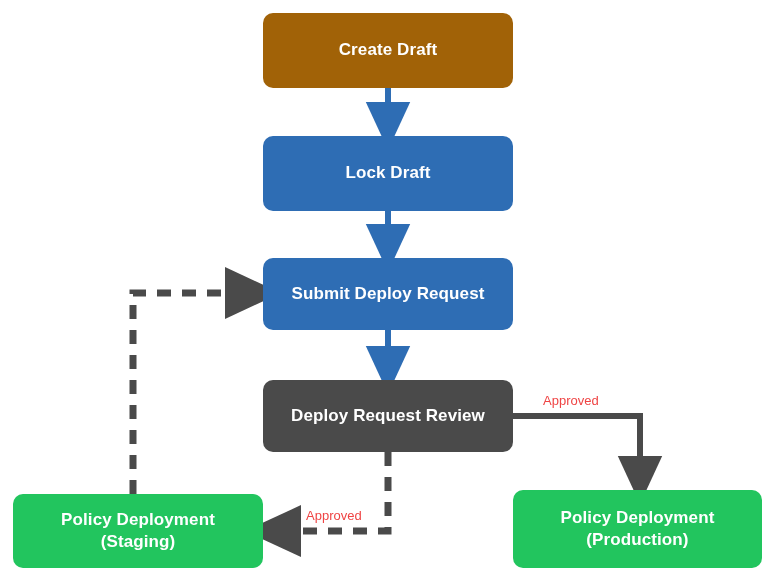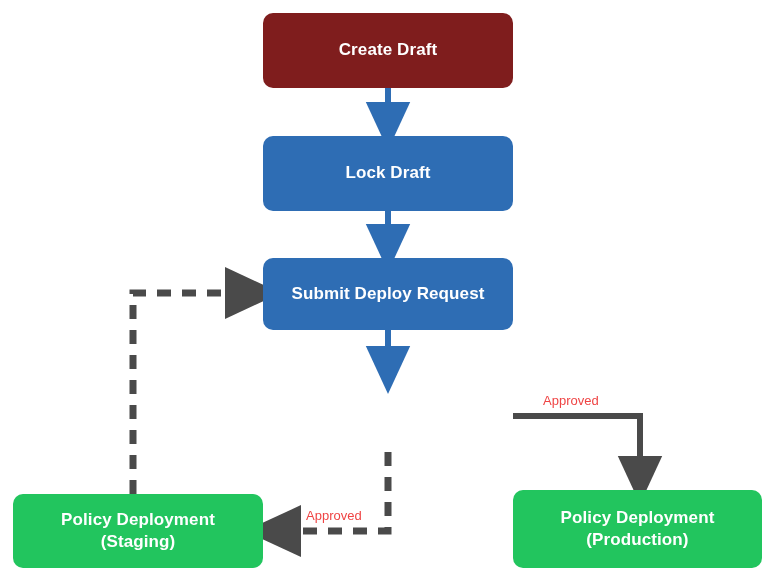--- a/index.html
+++ b/index.html
@@ -91,32 +91,35 @@
 
     <g>
       <path d="M 388 452 L 388 531 L 273 531" stroke="#4a4a4a" stroke-width="7" fill="none" stroke-dasharray="14 11" marker-end="url(#arrow-gray)"></path>
     </g>
 
     <g>
       <path d="M 133 494 L 133 293 L 253 293" stroke="#4a4a4a" stroke-width="7" fill="none" stroke-dasharray="14 11" marker-end="url(#arrow-gray)"></path>
     </g>
   </svg>
 
-  <div class="node" style="left:263px; top:13px; width:250px; height:75px; background:#7f1d1d;">
+  <div class="node" style="left:263px; top:13px; width:250px; height:75px; background:#a16207;">
     <span class="node-label">Create Draft</span>
   </div>
 
   <div class="node" style="left:263px; top:258px; width:250px; height:72px; background:#2e6db4;">
     <span class="node-label">Submit Deploy Request</span>
   </div>
 
   <div class="node" style="left:263px; top:136px; width:250px; height:75px; background:#2e6db4;">
     <span class="node-label">Lock Draft</span>
   </div>
 
+  <div class="node" style="left:263px; top:380px; width:250px; height:72px; background:#4a4a4a;">
+    <span class="node-label">Deploy Request Review</span>
+  </div>
 
   <div class="node" style="left:13px; top:494px; width:250px; height:74px; background:#22c55e;">
     <span class="node-label">Policy Deployment
 (Staging)</span>
   </div>
 
   <div class="node" style="left:513px; top:490px; width:249px; height:78px; background:#22c55e;">
     <span class="node-label">Policy Deployment
 (Production)</span>
   </div>

